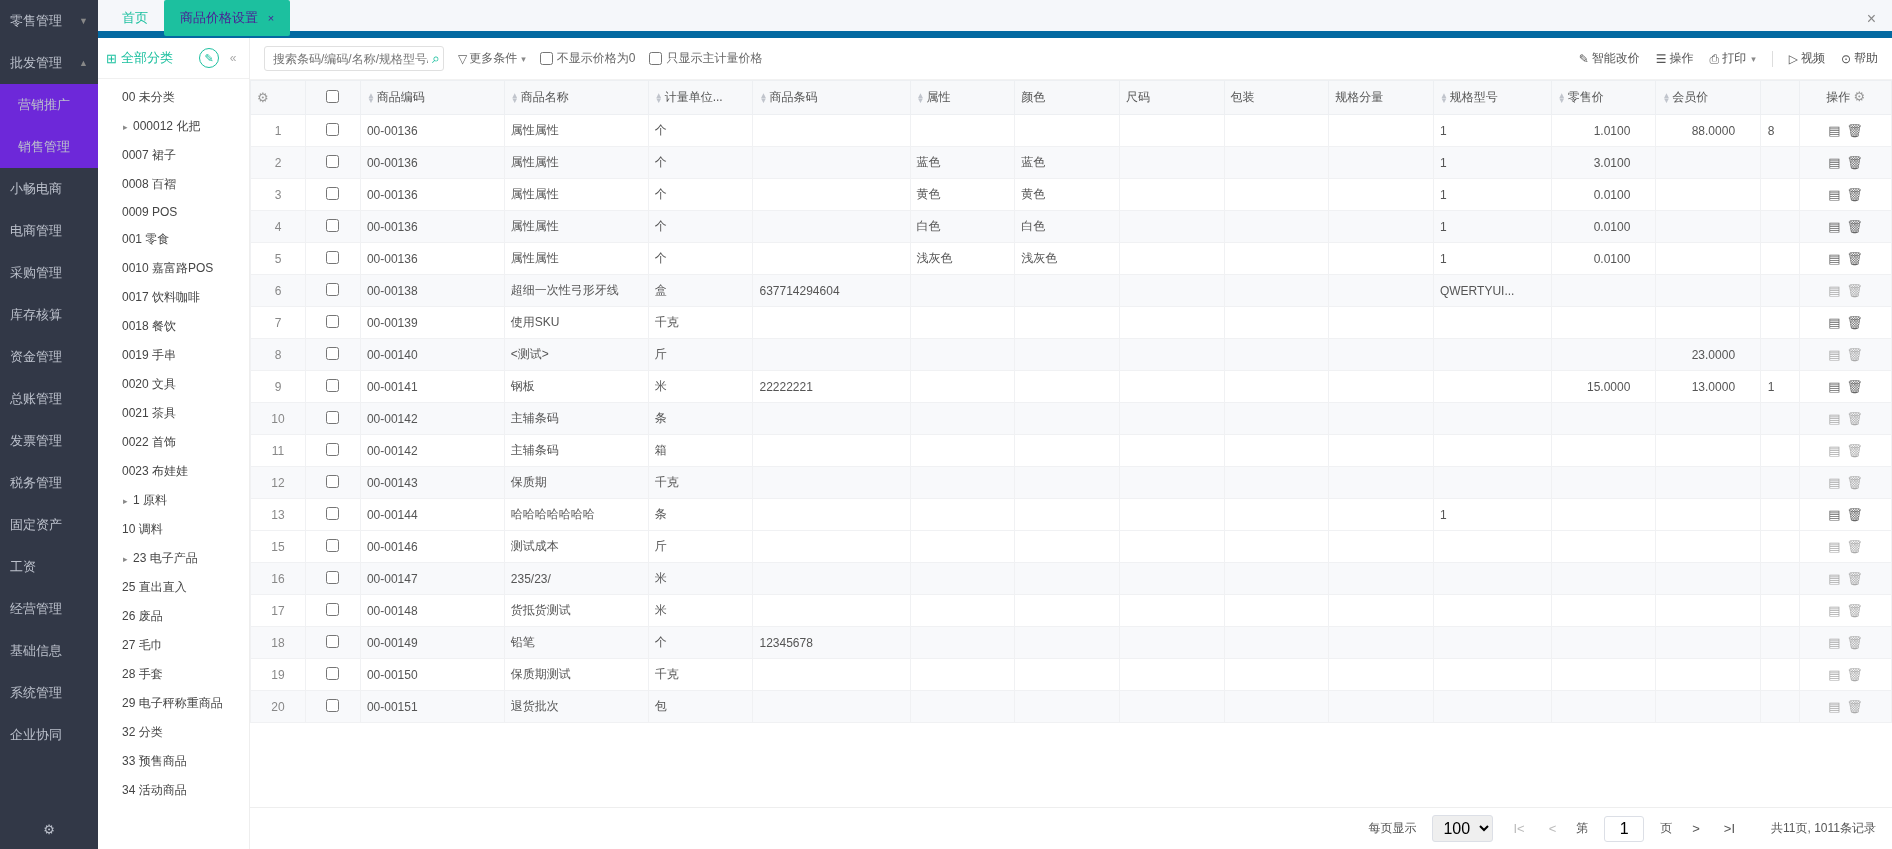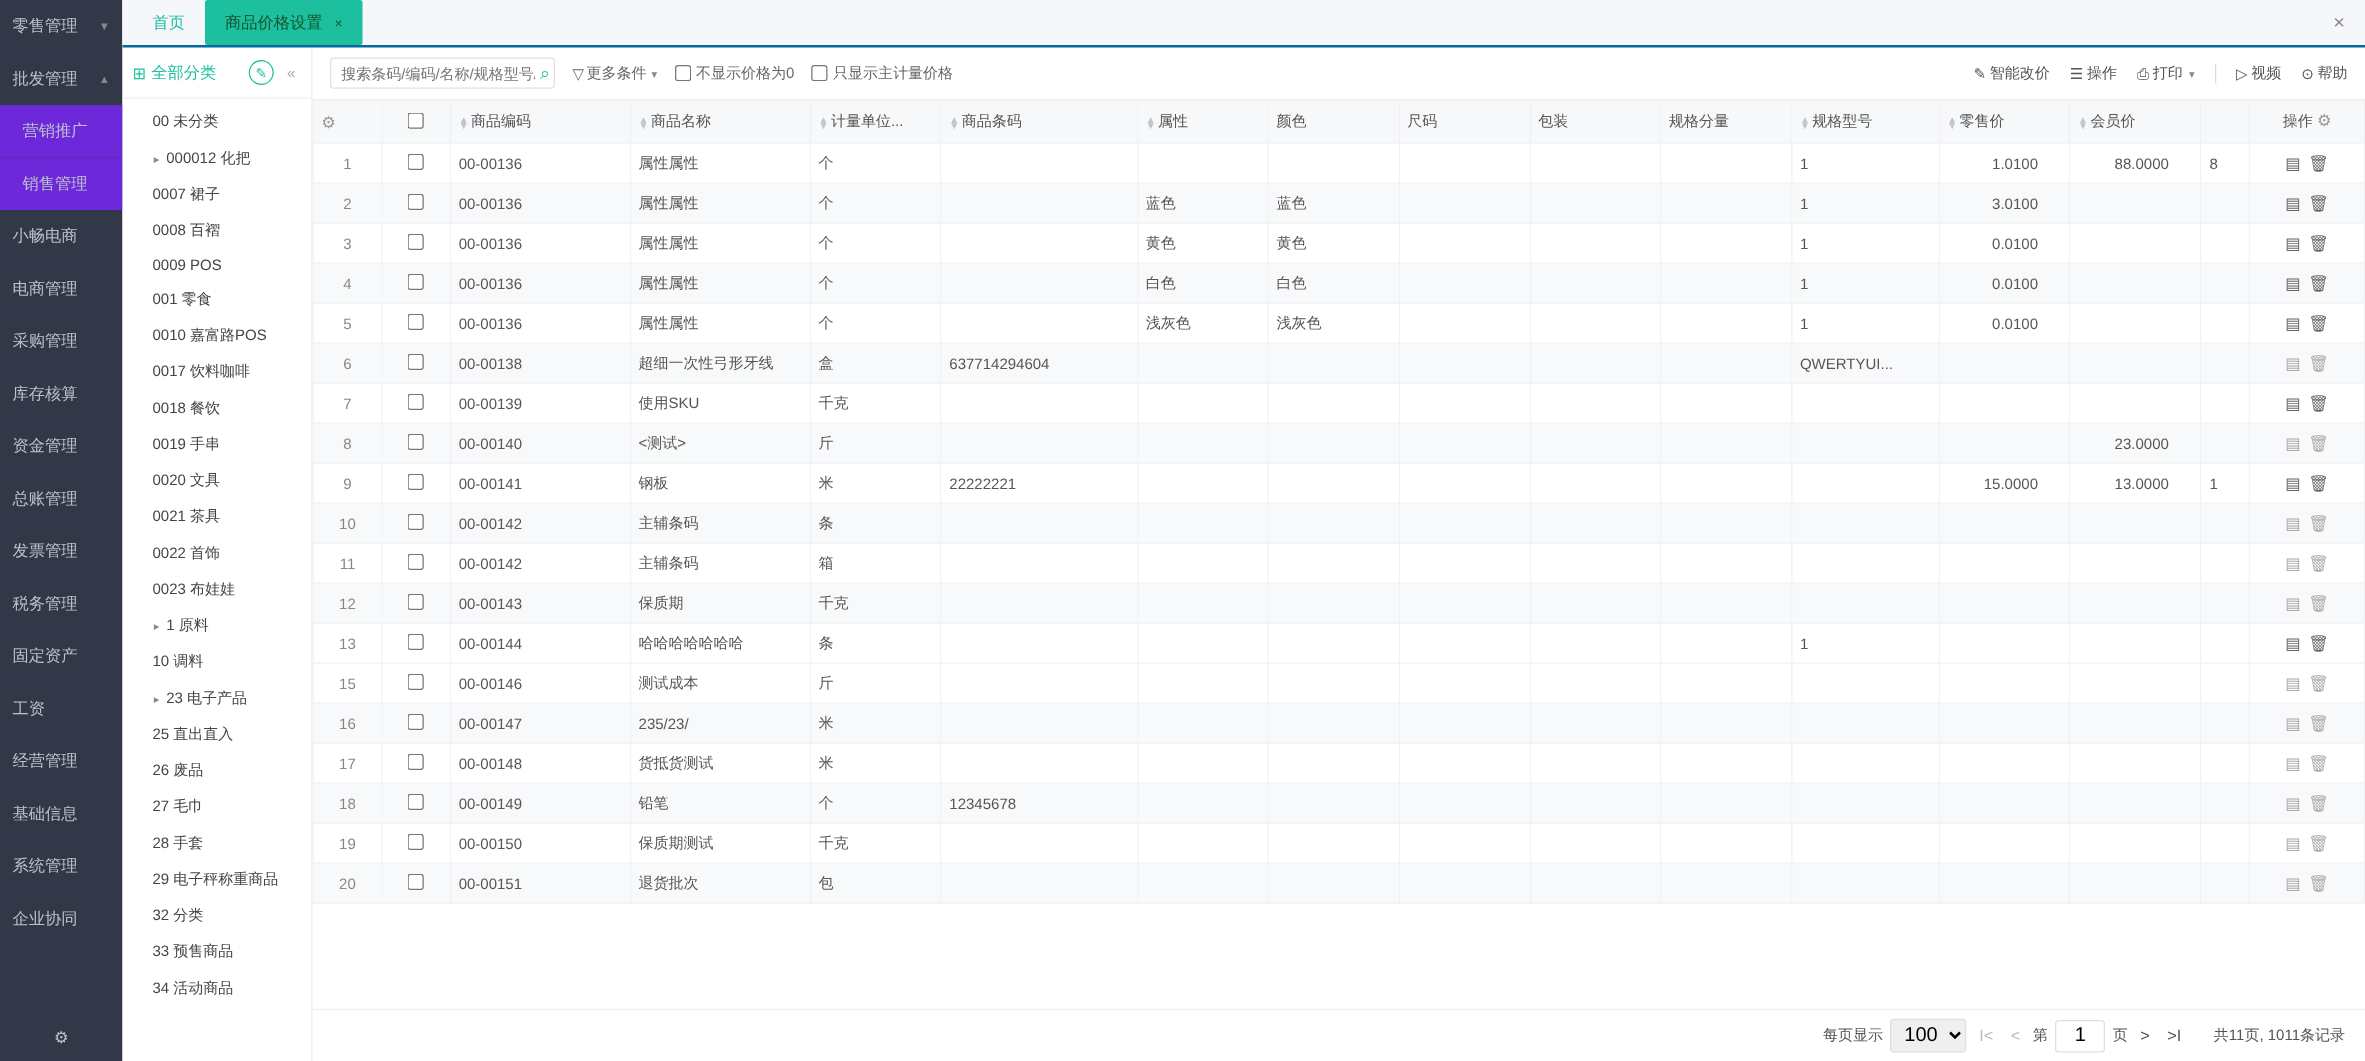--- a/index.html
+++ b/index.html
@@ -10,24 +10,24 @@
 .sidebar { width: 98px; background: #323847; color: #bcc1cc; display: flex; flex-direction: column; font-size: 13px; }
 .sidebar-item { padding: 12px 10px; cursor: pointer; display: flex; align-items: center; justify-content: space-between; }
 .sidebar-sub { padding: 12px 10px 12px 18px; background: #6d28d9; cursor: pointer; }
 .sidebar-footer { margin-top: auto; padding: 12px; text-align: center; }
 .caret-down, .caret-up { font-size: 9px; color: #888; margin-left: 2px; }
 
 
 .main { flex: 1; display: flex; flex-direction: column; position: relative; background: #fff; }
 
 
-.tabs { height: 38px; background: #f5f7fa; border-bottom: 2px solid #0369a1; display: flex; align-items: flex-start; padding: 0 8px; position: relative; }
+.tabs { height: 38px; background: #f5f7fa; border-bottom: 7px solid #0369a1; display: flex; align-items: flex-start; padding: 0 8px; position: relative; }
 .tab { padding: 9px 16px; font-size: 13px; cursor: pointer; color: #606266; }
 .tab.home { color: #1cc09f; }
-.tab.active { background: #1cc09f; color: #14532d; border-radius: 2px; }
+.tab.active { background: #1cc09f; color: #4c1d95; border-radius: 2px; }
 .tab-close { margin-left: 6px; font-size: 11px; }
 .tab-closer { position: absolute; right: 10px; top: 8px; font-size: 16px; color: #888; cursor: pointer; padding: 2px 6px; }
 
 
 .content { flex: 1; display: flex; overflow: hidden; }
 
 
 .tree-panel { width: 152px; border-right: 1px solid #eee; display: flex; flex-direction: column; }
 .tree-head { display: flex; align-items: center; padding: 10px 8px; border-bottom: 1px solid #f0f0f0; position: relative; }
 .tree-head .ticon { color: #1cc09f; margin-right: 4px; font-size: 13px; }
@@ -61,21 +61,21 @@
 table.grid tr.striped td { background: #f8f9fb; }
 table.grid td.idx { text-align: center; color: #888; }
 table.grid td.num { text-align: right; padding-right: 25px; }
 table.grid .rowchk { text-align: center; }
 .op-icons { display: flex; gap: 6px; color: #aaa; justify-content: center; align-items: center; font-size: 13px; }
 .op-icons.active { color: #666; }
 .op-icons span { cursor: pointer; }
 th .gear { color: #999; font-size: 13px; }
 
 
-.pager { height: 42px; border-top: 1px solid #eee; display: flex; align-items: center; padding: 0 16px; gap: 6px; justify-content: flex-end; color: #555; }
+.pager { height: 42px; border-top: 1px solid #eee; display: flex; align-items: center; padding: 0 16px; gap: 16px; justify-content: flex-end; color: #555; }
 .pager select, .pager input { border: 1px solid #dcdfe6; border-radius: 3px; padding: 3px 6px; font-size: 16px; }
 .pager input { width: 40px; text-align: center; }
 .pager .pgbtn { color: #bbb; cursor: pointer; padding: 0 4px; font-size: 13px; }
 .pager .pgbtn.enabled { color: #555; }
 
 
 .i { font-style: normal; }
 </style>
 </head>
 <body>

